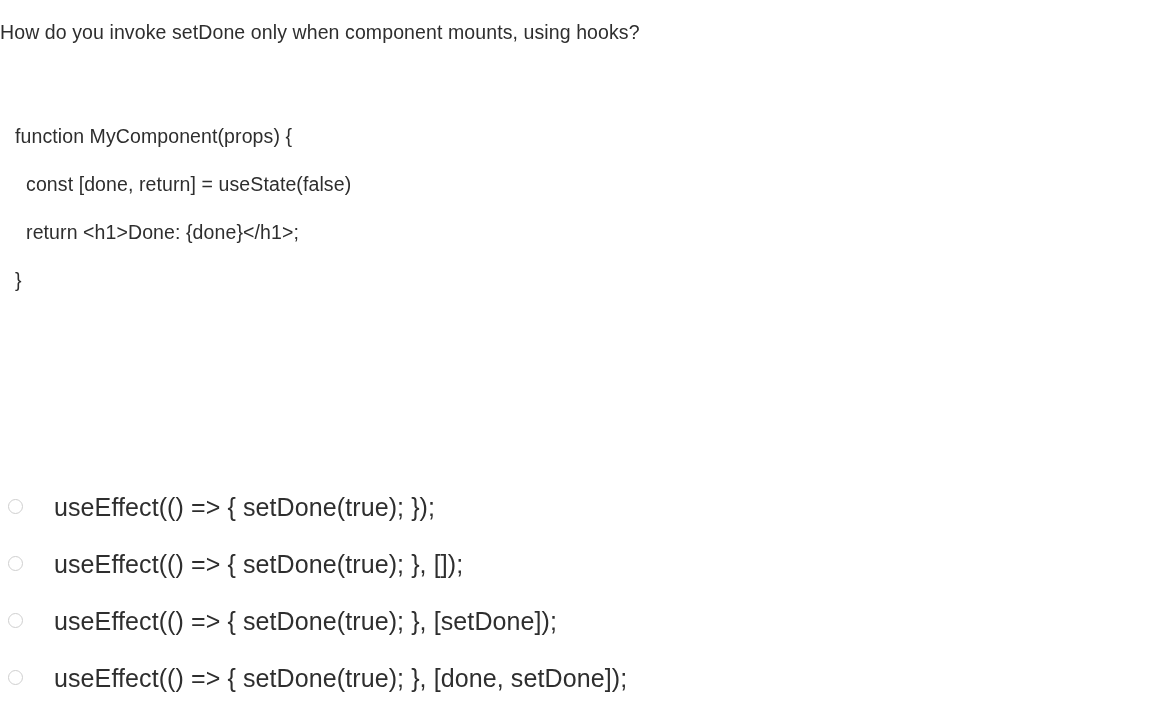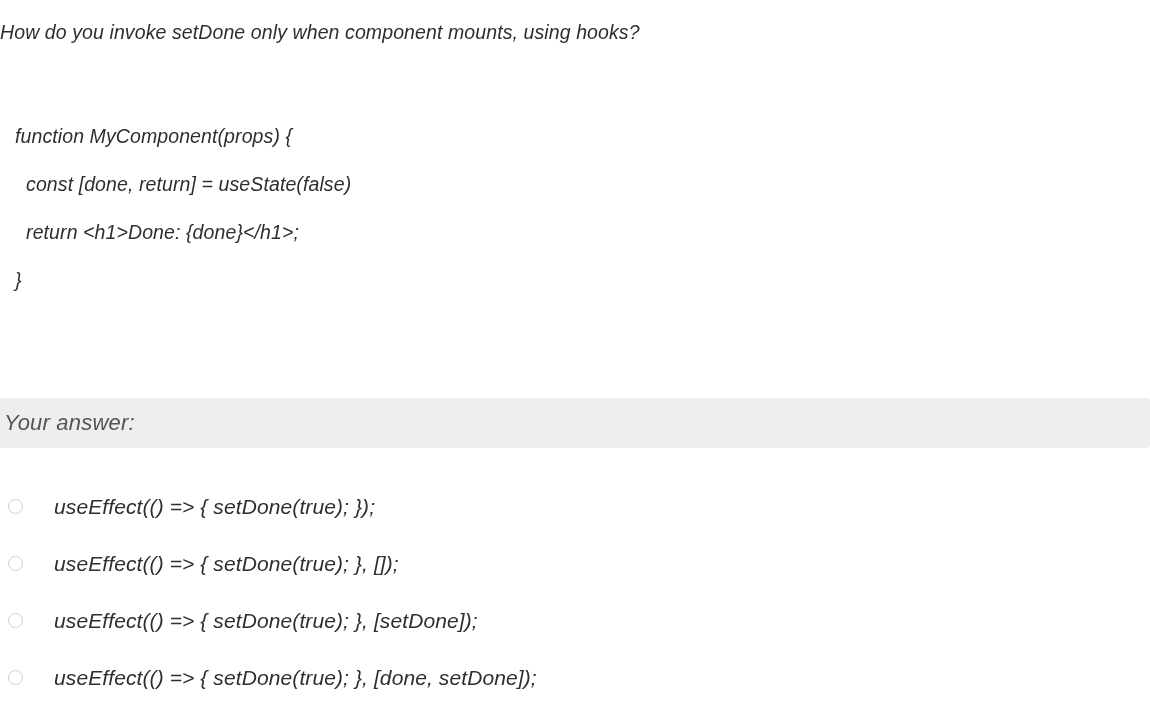--- a/index.html
+++ b/index.html
@@ -15,21 +15,20 @@
     position: relative;
     overflow: hidden;
     font-family: "Liberation Sans", "DejaVu Sans", sans-serif;
     -webkit-font-smoothing: antialiased;
   }
 
   .quiz-root {
     position: relative;
     width: 1150px;
     height: 658px;
-    font-style: italic;
   }
 
   
   .question-prompt {
     position: absolute;
     left: 0px;
     top: 16px;
     width: 1140px;
     font-size: 19.5px;
     line-height: 32px;
@@ -93,44 +92,41 @@
     width: 15px;
     height: 15px;
     margin-left: 8px;
     border: 1.5px solid #cfcfcf;
     border-radius: 50%;
     background: #ffffff;
     display: inline-block;
   }
   .option-label {
     margin-left: 31px;
-    font-size: 21px;
+    font-size: 25px;
     line-height: 28px;
     color: #2e2e2e;
     letter-spacing: 0.1px;
     white-space: pre;
   }
 </style>
 </head>
 <body>
 
 <div class="quiz-root">
 
   <div class="question-prompt">How do you invoke setDone only when component mounts, using hooks?</div>
 
   <div class="code-block">
     <div class="code-line">function MyComponent(props) {</div>
     <div class="code-line">  const [done, return] = useState(false)</div>
     <div class="code-line">  return &lt;h1&gt;Done: {done}&lt;/h1&gt;;</div>
     <div class="code-line">}</div>
   </div>
 
-  <div class="answer-header">
-    <span class="answer-header-label">Your answer:</span>
-  </div>
 
   <div class="options-list">
 
     <div class="option-row">
       <span class="radio-icon"></span>
       <span class="option-label">useEffect(() =&gt; { setDone(true); });</span>
     </div>
 
     <div class="option-row">
       <span class="radio-icon"></span>

